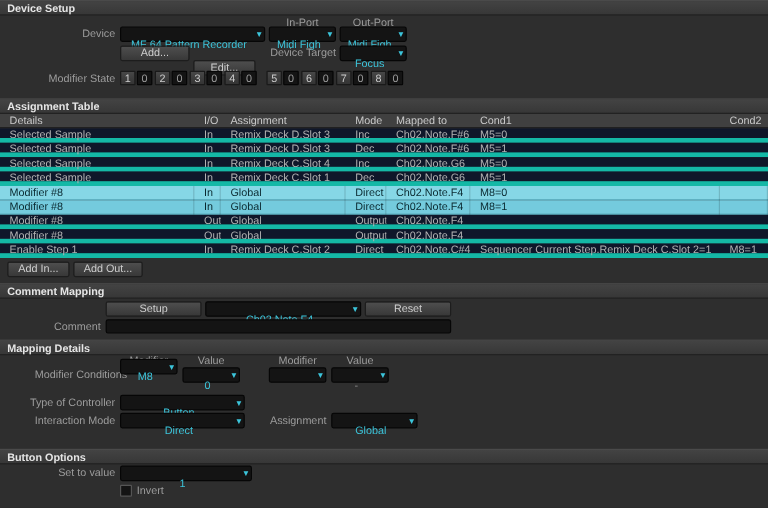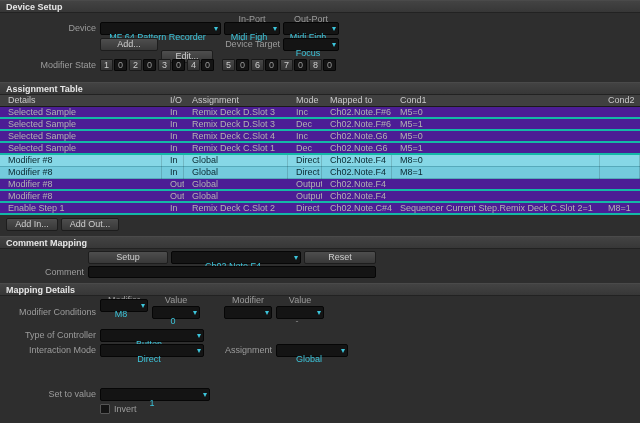--- a/index.html
+++ b/index.html
@@ -23,21 +23,21 @@
        line-height:11px;cursor:pointer}
   .input{position:absolute;height:12px;background:#141414;border:1px solid #060606;border-radius:2px;
          color:#ccc;font-size:9px;padding:0 3px;font-family:inherit}
   .msn{position:absolute;width:13px;height:12px;background:linear-gradient(#474747,#343434);
        border:1px solid #1a1a1a;border-radius:1px;color:#ccc;text-align:center;line-height:10px}
   .msv{position:absolute;width:13px;height:12px;background:#141414;border:1px solid #060606;
        border-radius:1px;color:#9a9a9a;text-align:center;line-height:10px;cursor:pointer}
   .thead{position:absolute;left:0;top:95px;width:640px;height:12px;background:#404040;
          border-bottom:1px solid #1a1a1a;display:flex;color:#c9c9c9}
   .tbody{position:absolute;left:0;top:107px;width:640px}
-  .row{width:640px;height:12px;display:flex;background:#4c1d95;border-bottom:2px solid #14b8a6;color:#b2b2b2}
+  .row{width:640px;height:12px;display:flex;background:#0f172a;border-bottom:4px solid #14b8a6;color:#b2b2b2}
   .row.sel{background:#86d7e6;color:#0a2930;border-bottom:1px solid #56a9ba}
   .row.sel2{background:#74cbdd;color:#0a2930;border-bottom:1px solid #56a9ba}
   .row.sel .cell,.row.sel2 .cell{border-right:1px solid rgba(0,0,0,0.15)}
   .cell{height:12px;line-height:11px;padding-left:8px;white-space:nowrap;overflow:hidden}
   .thead .cell{line-height:11px;overflow:visible}
   .c0{width:162px}.c1{width:22px}.c2{width:104px}.c3{width:34px}.c4{width:70px}.c5{width:208px}.c6{width:40px}
   .chk{position:absolute;width:10px;height:10px;background:#141414;border:1px solid #555;border-radius:1px}
 </style>
 </head>
 <body>
@@ -200,21 +200,21 @@
   <div class="lbl" style="top:266px;left:0;width:84px">Comment</div>
   <input class="input" style="top: 266px; left: 88px; width: 288px;" value="">
 
   <div class="hdr" style="top:283px">Mapping Details</div>
 
   <div class="lbl lblc" style="top:294px;left:100px;width:48px">Modifier</div>
   <div class="lbl lblc" style="top:294px;left:152px;width:48px">Value</div>
   <div class="lbl lblc" style="top:294px;left:224px;width:48px">Modifier</div>
   <div class="lbl lblc" style="top:294px;left:276px;width:48px">Value</div>
 
-  <div class="lbl" style="top:306px;left:0;width:96px">Modifier Conditions</div>
+  <div class="lbl" style="top:306px;left:10px;width:96px">Modifier Conditions</div>
   <div class="dd" style="top:299px;left:100px;width:48px">
     <span class="t">M8</span>
     <span class="chev"></span>
   </div>
   <div class="dd" style="top:306px;left:152px;width:48px">
     <span class="t">0</span>
     <span class="chev"></span>
   </div>
   <div class="dd dim" style="top:306px;left:224px;width:48px">
     <span class="t"></span>
@@ -235,20 +235,21 @@
   <div class="dd" style="top:344px;left:100px;width:104px">
     <span class="t">Direct</span>
     <span class="chev"></span>
   </div>
   <div class="lbl" style="top:344px;left:176px;width:96px">Assignment</div>
   <div class="dd" style="top:344px;left:276px;width:72px">
     <span class="t">Global</span>
     <span class="chev"></span>
   </div>
 
+  <div class="hdr" style="top:374px">Button Options</div>
 
   <div class="lbl" style="top:388px;left:0;width:96px">Set to value</div>
   <div class="dd" style="top:388px;left:100px;width:110px">
     <span class="t">1</span>
     <span class="chev"></span>
   </div>
 
   <div class="chk" style="top:404px;left:100px"></div>
   <div class="lbl" style="top:403px;left:114px;width:60px;text-align:left">Invert</div>
 

